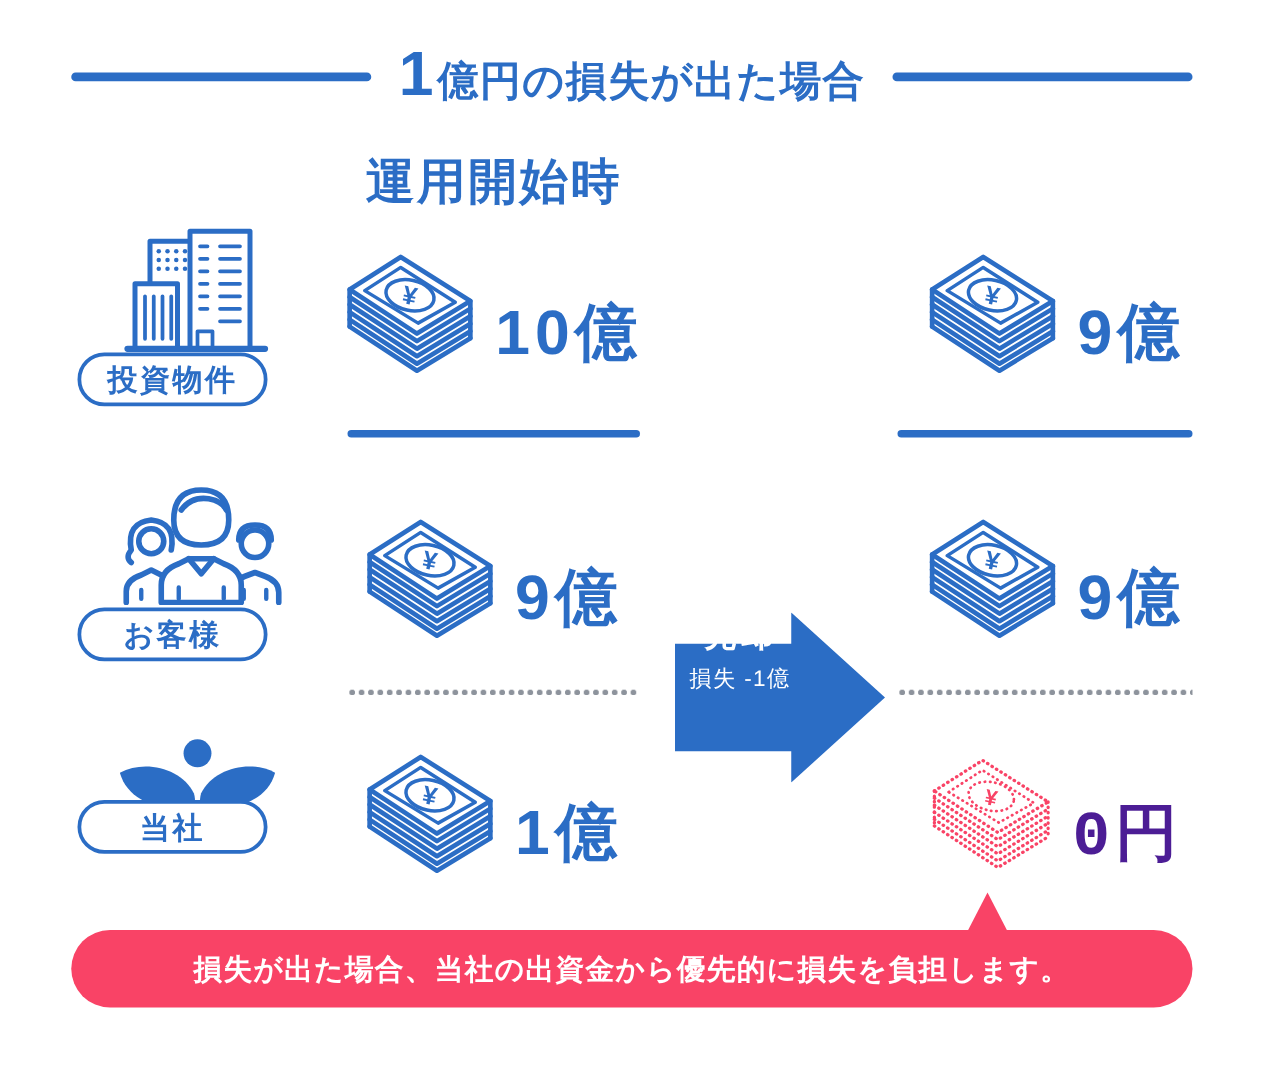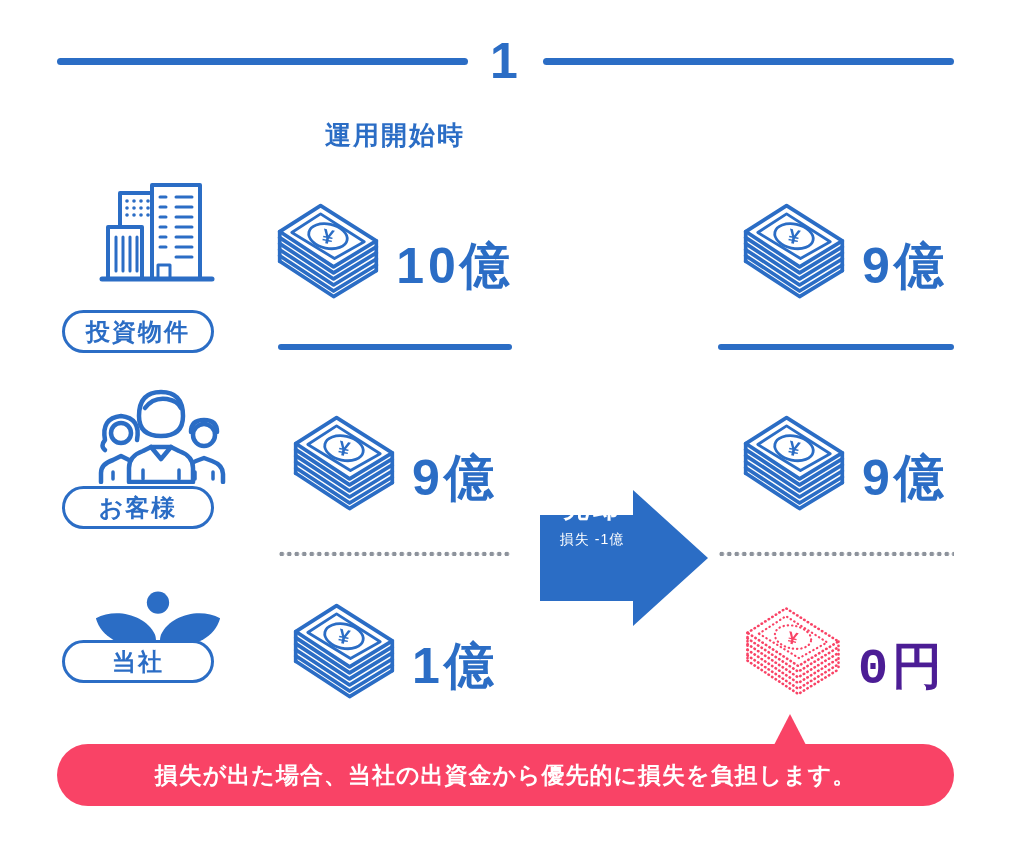--- a/index.html
+++ b/index.html
@@ -9,70 +9,71 @@
   }
   
   .header{position:absolute;left:57px;top:30px;width:897px;height:62px;
     display:flex;align-items:center;gap:22px;}
   .hline{flex:1;height:7px;border-radius:4px;background:#2b6dc5;}
   .title-text{display:flex;align-items:baseline;white-space:nowrap;color:#2b6dc5;font-weight:700;}
   .title-digit{font-size:50px;line-height:1;margin-right:3px;}
   .title-rest{font-size:33px;letter-spacing:1px;}
   
   .col-header{position:absolute;top:118px;width:250px;text-align:center;
-    font-size:26px;font-weight:700;color:#2b6dc5;letter-spacing:2px;}
+    font-size:39px;font-weight:700;color:#2b6dc5;letter-spacing:2px;}
   #hdr-start{left:270px;} #hdr-end{left:720px;}
   
   .rail-icon{position:absolute;}
   #icon-buildings{left:96px;top:176px;}
   #icon-people{left:90px;top:380px;}
   #icon-logo{left:94px;top:590px;}
   .pill{position:absolute;left:62px;width:152px;height:43px;box-sizing:border-box;
     border:3px solid #2b6dc5;border-radius:24px;background:#fff;color:#2b6dc5;
     display:flex;align-items:center;justify-content:center;
     font-size:24px;font-weight:600;letter-spacing:2px;}
-  #pill-1{top:282px;margin-top:28px;} #pill-2{top:486px;} #pill-3{top:640px;}
+  #pill-1{top:282px;} #pill-2{top:486px;} #pill-3{top:640px;}
   
   .money-group{position:absolute;width:250px;height:104px;
     display:flex;align-items:center;justify-content:center;gap:12px;}
   .amount{font-size:50px;font-weight:700;color:#2b6dc5;letter-spacing:4px;white-space:nowrap;margin-top:28px;}
   .amount.pink{color:#4c1d95;font-family:Liberation Mono, monospace;}
   #mg-r1s{left:268px;top:200px;} #mg-r1e{left:718px;top:200px;}
   #mg-r2s{left:268px;top:412px;} #mg-r2e{left:718px;top:412px;}
   #mg-r3s{left:268px;top:600px;} #mg-r3e{left:718px;top:600px;}
   
   .sep-solid{position:absolute;top:344px;height:6px;border-radius:3px;background:#2b6dc5;}
   #sep-solid-l{left:278px;width:234px;} #sep-solid-r{left:718px;width:236px;}
   .sep-dot{position:absolute;top:550px;height:6px;
     background-image:radial-gradient(circle,#8d939c 2.1px,transparent 2.6px);
     background-size:7.5px 6px;background-repeat:repeat-x;background-position:0 1px;}
   #sep-dot-l{left:278px;width:232px;} #sep-dot-r{left:718px;width:236px;}
   
   .arrow-wrap{position:absolute;left:540px;top:490px;width:168px;height:136px;}
   .arrow-text{position:absolute;left:0;top:0;width:104px;height:136px;
     display:flex;flex-direction:column;align-items:center;justify-content:flex-start;color:#fff;}
   .arrow-title{font-size:27px;font-weight:700;letter-spacing:2px;}
-  .arrow-sub{font-size:14px;margin-top:5px;letter-spacing:1px;white-space:nowrap;}
+  .arrow-sub{font-size:18px;margin-top:5px;letter-spacing:1px;white-space:nowrap;}
   
   .banner-tri{position:absolute;left:774px;top:714px;width:0;height:0;
     border-left:16px solid transparent;border-right:16px solid transparent;
     border-bottom:31px solid #f94366;}
   .banner{position:absolute;left:57px;top:744px;width:897px;height:62px;
     background:#f94366;border-radius:31px;display:flex;align-items:center;justify-content:center;
     color:#fff;font-size:23px;font-weight:600;letter-spacing:1px;white-space:nowrap;}
 </style>
 </head>
 <body>
 
 <div id="canvas">
 
   <div class="header">
     <div class="hline"></div>
     <div class="title-text">
       <span class="title-digit">1</span>
+      <span class="title-rest">億円の損失が出た場合</span>
     </div>
     <div class="hline"></div>
   </div>
 
   <div class="col-header" id="hdr-start">運用開始時</div>
 
   <svg class="rail-icon" id="icon-buildings" width="122" height="110" viewBox="0 0 122 108">
     <g fill="none" stroke="#2b6dc5" stroke-width="4" stroke-linejoin="round" stroke-linecap="round">
       <rect x="24" y="16" width="38" height="86"></rect>
       <rect x="12" y="50" width="34" height="52" fill="#ffffff"></rect>

